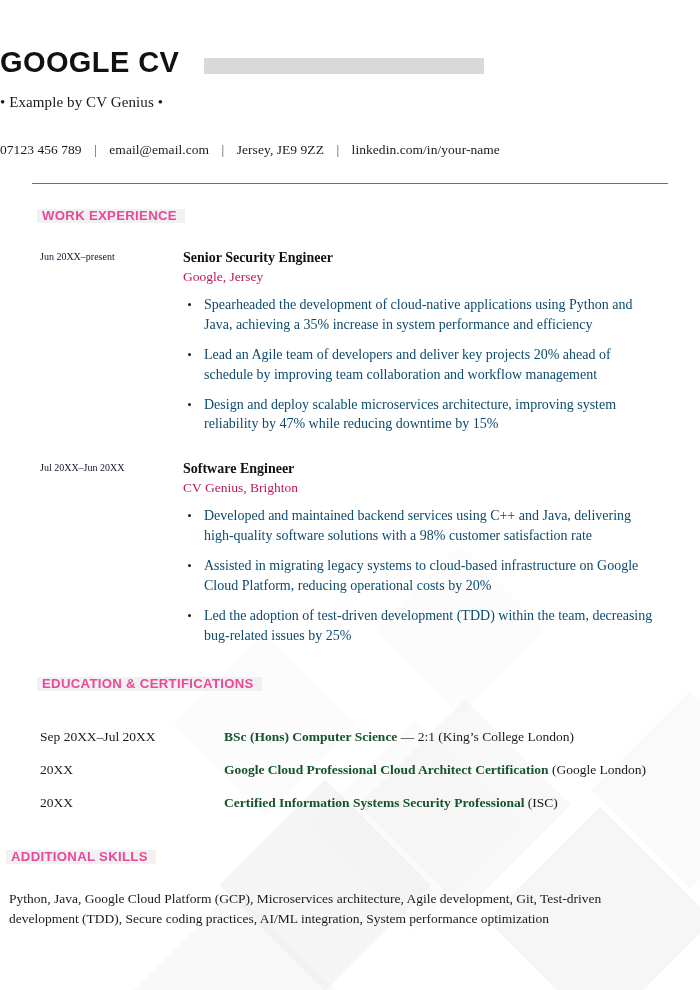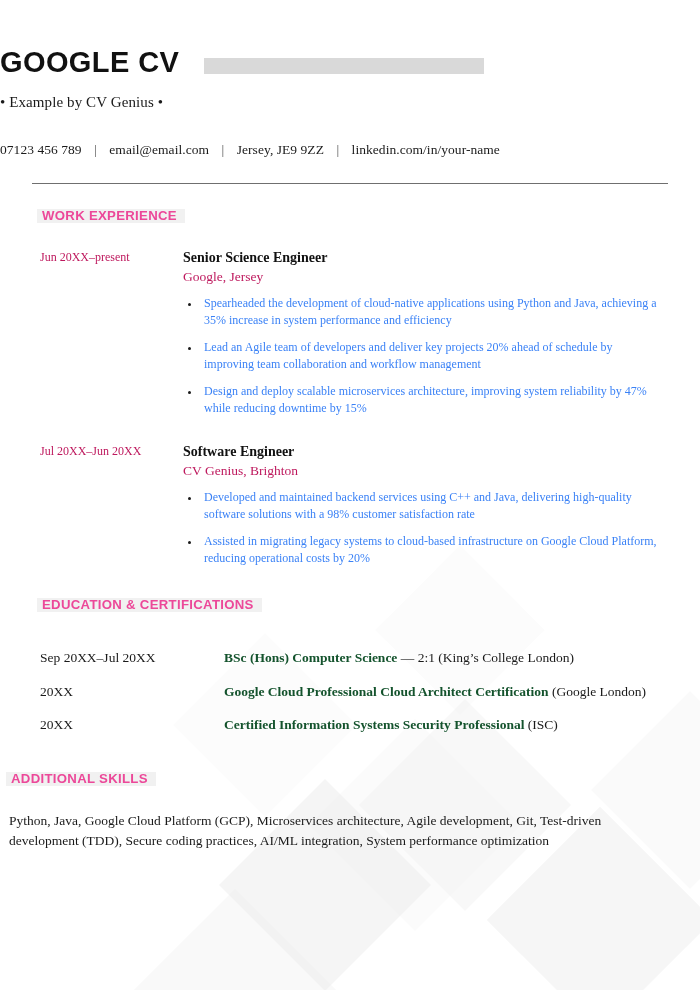--- a/index.html
+++ b/index.html
@@ -137,22 +137,22 @@
   }
 
   
   .entry {
     display: flex;
     align-items: flex-start;
   }
   .entry-date {
     width: 143px;
     flex: 0 0 143px;
-    font-size: 12px;
-    color: #be185d;
+    font-size: 10px;
+    color: #0f172a;
     line-height: 1.32;
     padding-top: 1px;
   }
   .entry-body { flex: 1 1 auto; }
   .entry-role {
     font-weight: bold;
     font-size: 14px;
     color: #111111;
     line-height: 1.3;
   }
@@ -165,23 +165,23 @@
 
   ul.bullets {
     list-style: none;
     margin: 9px 0 0 0;
     padding: 0;
   }
   ul.bullets li {
     position: relative;
     padding-left: 21px;
     margin-bottom: 10px;
-    font-size: 12px;
+    font-size: 14px;
     line-height: 1.42;
-    color: #3b82f6;
+    color: #0c4a6e;
   }
   ul.bullets li:last-child { margin-bottom: 0; }
   ul.bullets li::before {
     content: "";
     position: absolute;
     left: 5px;
     top: 8px;
     width: 3.2px;
     height: 3.2px;
     border-radius: 50%;
@@ -262,39 +262,40 @@
   <div class="section" style="margin-top:22px;">
     <div class="section-title-wrap">
       <div class="section-title-band"></div>
       <h2 class="section-title">WORK EXPERIENCE</h2>
     </div>
 
     
     <div class="entry" style="margin-top:25px;">
       <div class="entry-date">Jun 20XX–present</div>
       <div class="entry-body">
-        <div class="entry-role">Senior Science Engineer</div>
+        <div class="entry-role">Senior Security Engineer</div>
         <div class="entry-org">Google, Jersey</div>
         <ul class="bullets">
           <li>Spearheaded the development of cloud-native applications using Python and Java, achieving a 35% increase in system performance and efficiency</li>
           <li>Lead an Agile team of developers and deliver key projects 20% ahead of schedule by improving team collaboration and workflow management</li>
           <li>Design and deploy scalable microservices architecture, improving system reliability by 47% while reducing downtime by 15%</li>
         </ul>
       </div>
     </div>
 
     
     <div class="entry" style="margin-top:26px;">
       <div class="entry-date">Jul 20XX–Jun 20XX</div>
       <div class="entry-body">
         <div class="entry-role">Software Engineer</div>
         <div class="entry-org">CV Genius, Brighton</div>
         <ul class="bullets">
           <li>Developed and maintained backend services using C++ and Java, delivering high-quality software solutions with a 98% customer satisfaction rate</li>
           <li>Assisted in migrating legacy systems to cloud-based infrastructure on Google Cloud Platform, reducing operational costs by 20%</li>
+          <li>Led the adoption of test-driven development (TDD) within the team, decreasing bug-related issues by 25%</li>
         </ul>
       </div>
     </div>
   </div>
 
   <div class="section" style="margin-top:28px;">
     <div class="section-title-wrap">
       <div class="section-title-band"></div>
       <h2 class="section-title">EDUCATION &amp; CERTIFICATIONS</h2>
     </div>

